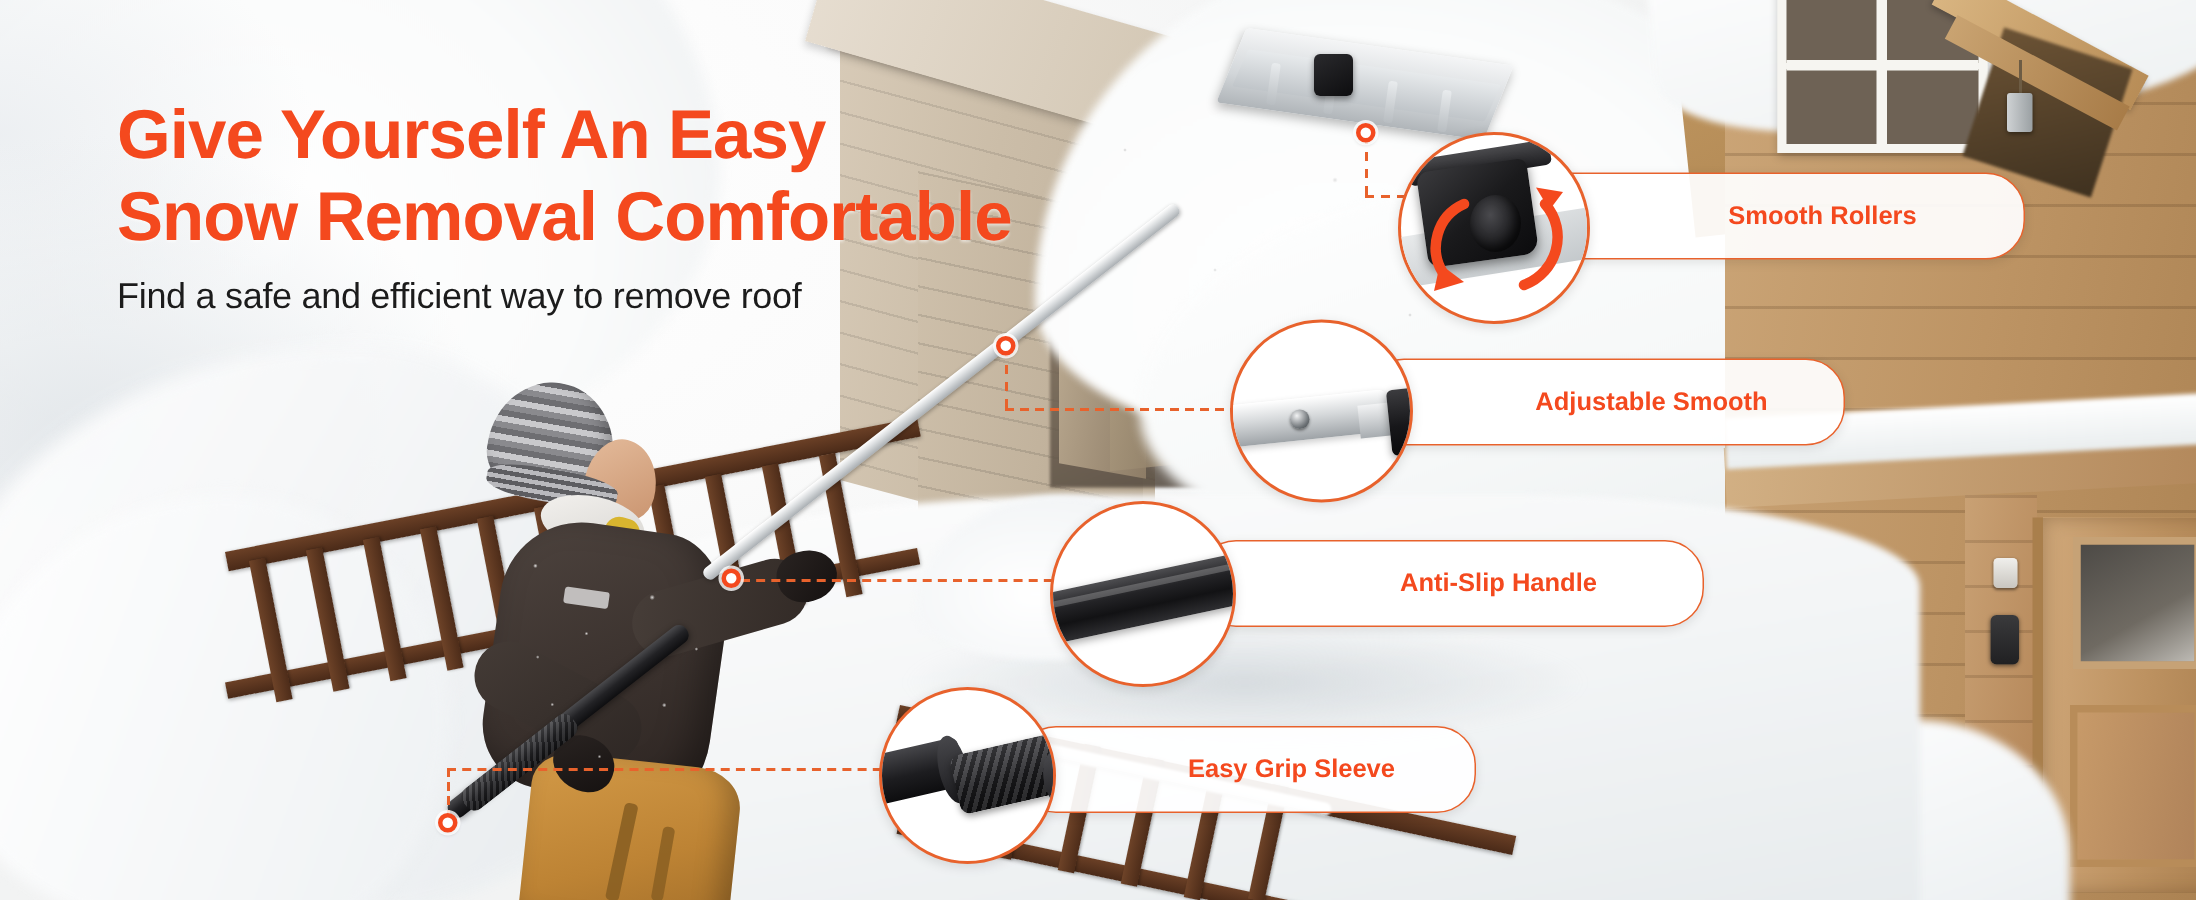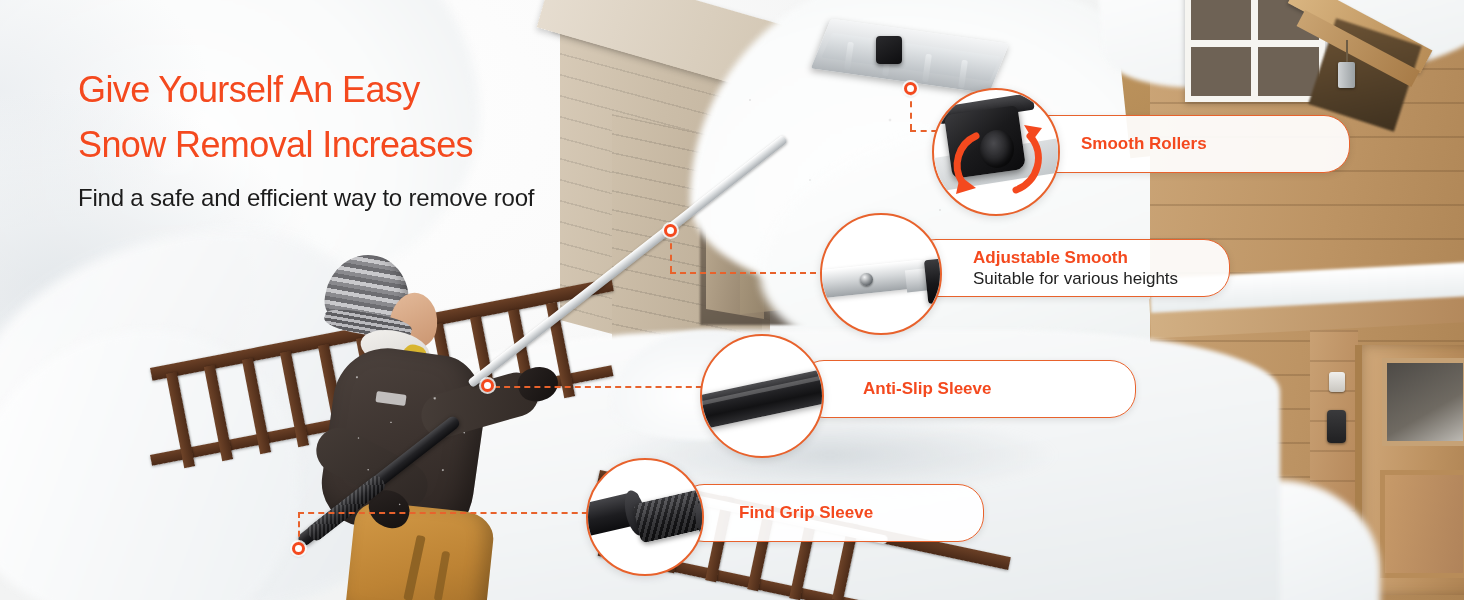--- a/index.html
+++ b/index.html
@@ -402,22 +402,22 @@
   .rake-roller-blk{
     position:absolute;left:876px;top:36px;width:26px;height:28px;
     background:linear-gradient(150deg,#2a2a2d,#0d0d0f);border-radius:4px;
     box-shadow:0 2px 4px rgba(0,0,0,.45);
   }
 
   
   .headline{
     position:absolute;left:78px;top:62px;width:640px;
     color:#F4491E;
-    font-weight:normal;
-    font-size:36px;line-height:55px;
+    font-weight:bold;
+    font-size:46px;line-height:55px;
     letter-spacing:-.6px;
     text-shadow:0 1px 2px rgba(255,255,255,.55);
   }
   .headline span{display:block;}
   .subhead{
     position:absolute;left:78px;top:184px;
     color:#1c1c1c;font-size:24px;letter-spacing:-.2px;
     text-shadow:0 1px 2px rgba(255,255,255,.6);
   }
 
@@ -433,21 +433,21 @@
     z-index:3;
   }
   .pill{
     position:absolute;
     background:rgba(255,255,255,.93);
     border:1.6px solid #E8622C;
     border-radius:26px;
     box-shadow:0 2px 7px rgba(0,0,0,.10);
     z-index:2;
     display:flex;flex-direction:column;
-    justify-content:center;
+    align-items:center;justify-content:center;
     box-sizing:border-box;
   }
   .pill .t{
     color:#F4491E;font-weight:bold;font-size:17px;line-height:20px;
     white-space:nowrap;
   }
   .pill .s{
     color:#222;font-size:17px;line-height:21px;white-space:nowrap;
   }
 
@@ -652,21 +652,21 @@
     <div class="rake-brace" style="left:924px;top:54px;transform:rotate(8deg);"></div>
     <div class="rake-brace" style="left:960px;top:60px;transform:rotate(8deg);"></div>
     <div class="rake-roller-blk"></div>
     <div class="pole"></div>
     <div class="pole-lower"></div>
     <div class="grip-foam"></div>
   </div>
 
   <div class="headline">
     <span>Give Yourself An Easy</span>
-    <span>Snow Removal Increases</span>
+    <span>Snow Removal Comfortable</span>
   </div>
   <div class="subhead">Find a safe and efficient way to remove roof</div>
 
   <div class="dot" style="left:904px;top:82px;"></div>
   <div class="lead lead-v" style="left:910px;top:90px;height:40px;"></div>
   <div class="lead lead-h" style="left:910px;top:130px;width:38px;"></div>
 
   <div class="callout" style="left:932px;top:88px;">
     <div class="pill" style="left:88px;top:27px;width:330px;height:58px;padding-left:60px;">
       <div class="t">Smooth Rollers</div>
@@ -685,50 +685,49 @@
     </div>
   </div>
 
   <div class="dot" style="left:664px;top:224px;"></div>
   <div class="lead lead-v" style="left:670px;top:232px;height:40px;"></div>
   <div class="lead lead-h" style="left:670px;top:272px;width:166px;"></div>
 
   <div class="callout" style="left:820px;top:213px;">
     <div class="pill" style="left:90px;top:26px;width:320px;height:58px;padding-left:62px;">
       <div class="t">Adjustable Smooth</div>
-      <div class="s">Suitable for various heights</div>
     </div>
     <div class="circle" style="width:118px;height:118px;">
       <div class="pole-silver"></div>
       <div class="pole-taper"></div>
       <div class="pole-black"></div>
       <div class="pole-btn"></div>
     </div>
   </div>
 
   <div class="dot" style="left:481px;top:379px;"></div>
   <div class="lead lead-h" style="left:494px;top:386px;width:218px;"></div>
 
   <div class="callout" style="left:700px;top:334px;">
     <div class="pill" style="left:98px;top:26px;width:338px;height:58px;padding-left:64px;">
-      <div class="t">Anti-Slip Sleeve</div>
+      <div class="t">Anti-Slip Handle</div>
     </div>
     <div class="circle" style="width:120px;height:120px;">
       <div class="tube-diag"></div>
       <div class="tube-hi"></div>
     </div>
   </div>
 
   <div class="dot" style="left:292px;top:542px;"></div>
   <div class="lead lead-v" style="left:298px;top:512px;height:34px;"></div>
   <div class="lead lead-h" style="left:298px;top:512px;width:300px;"></div>
 
   <div class="callout" style="left:586px;top:458px;">
     <div class="pill" style="left:92px;top:26px;width:306px;height:58px;padding-left:60px;">
-      <div class="t">Find Grip Sleeve</div>
+      <div class="t">Easy Grip Sleeve</div>
     </div>
     <div class="circle" style="width:114px;height:114px;">
       <div class="foam-tube"></div>
       <div class="foam-cap1"></div>
       <div class="foam-grip"></div>
       <div class="foam-cap2"></div>
     </div>
   </div>
 
 </div>

